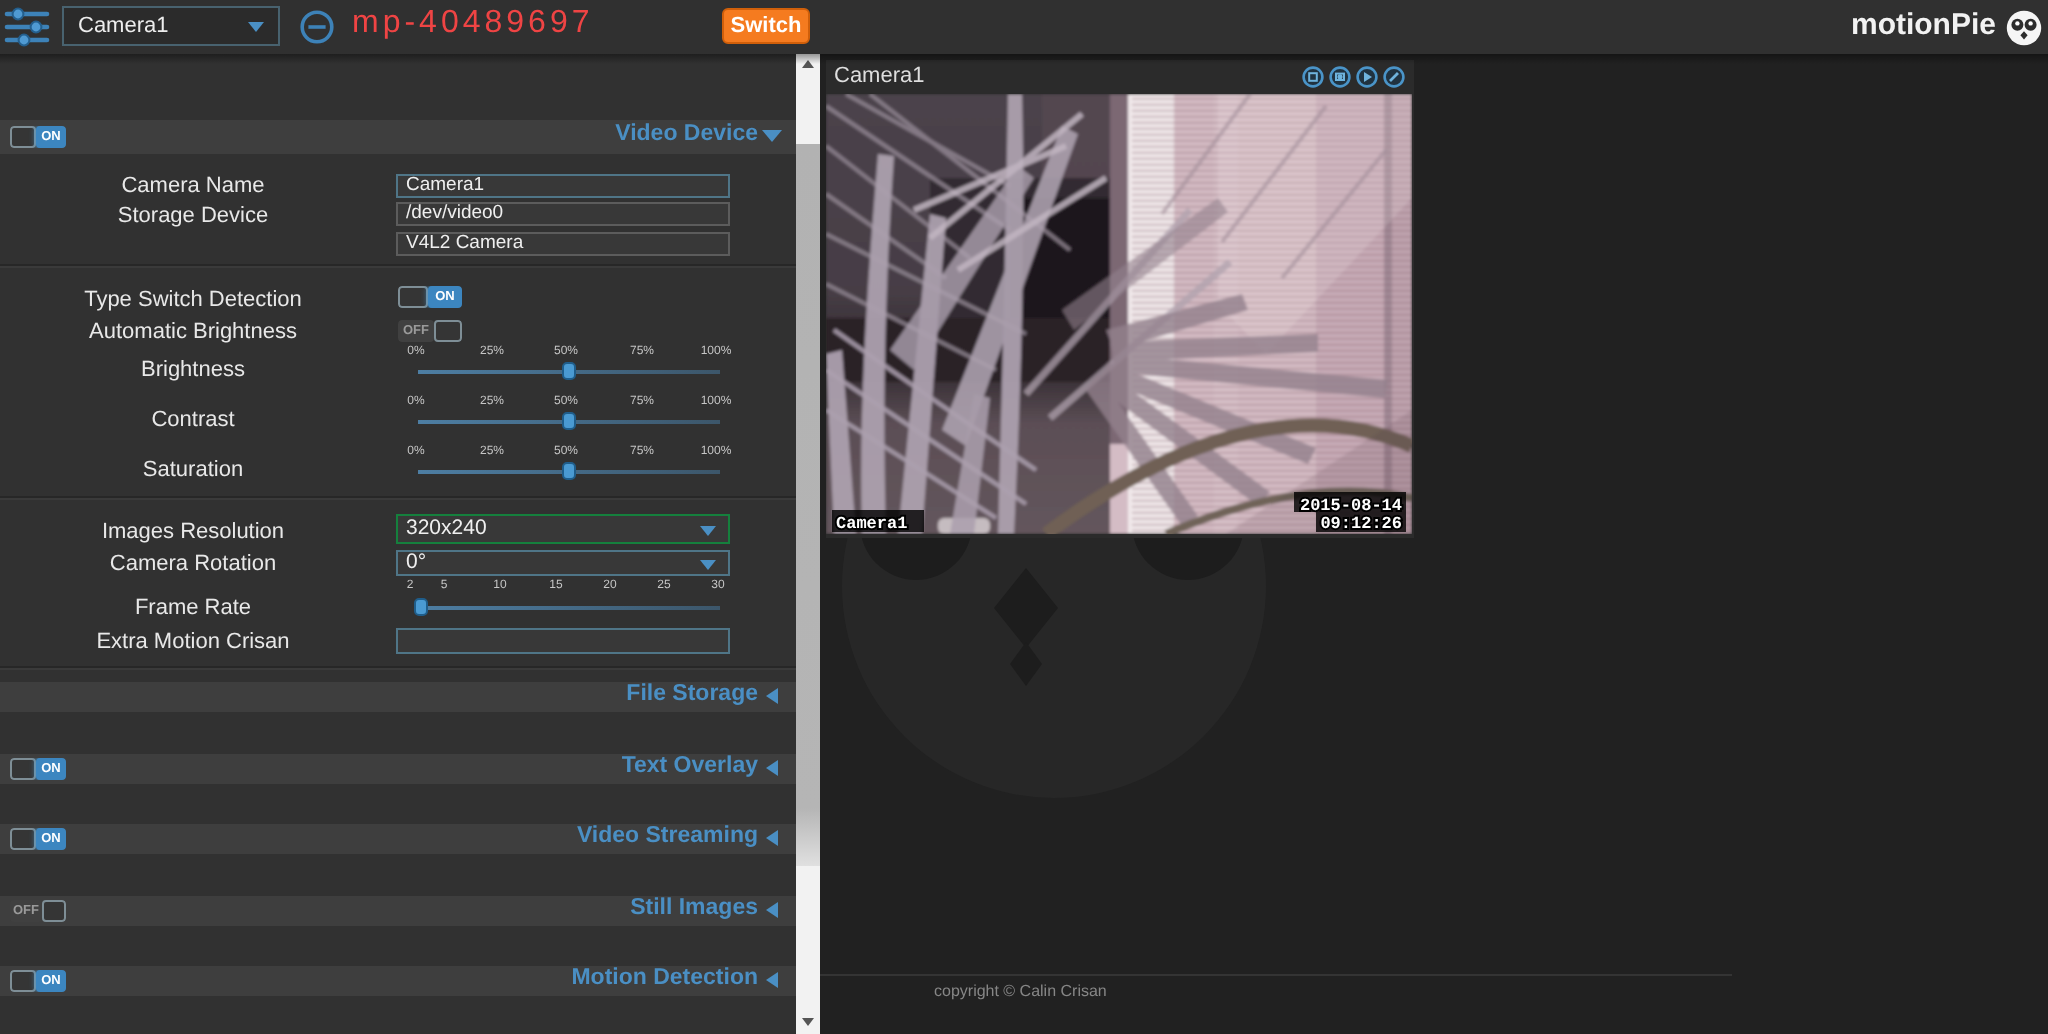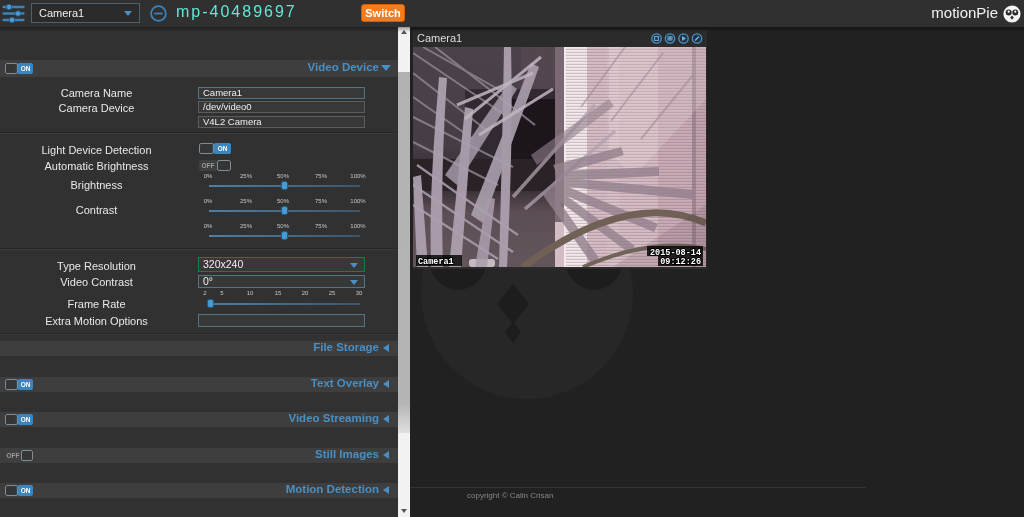--- a/index.html
+++ b/index.html
@@ -44,49 +44,49 @@
         <circle cx="10" cy="17" r="2.7"></circle>
 </g>
     </svg>
 <div class="abs" style="left:31px;top:3px;width:109px;height:20px;background:#2b2b2b;
  border:1px solid #48626f;color:#ededed;font-size:11px;line-height:18px;padding-left:7px;">Camera1
  <span style="position:absolute;right:7px;top:7px;width:0;height:0;border-left:4.5px solid transparent;border-right:4.5px solid transparent;border-top:5.5px solid #4a8fc4;"></span></div>
 <svg class="abs" style="left:149px;top:4px;" width="19" height="19" viewBox="0 0 19 19">
 <circle cx="9.5" cy="9.5" r="7.4" fill="none" stroke="#3d82b8" stroke-width="1.8"></circle>
 <line x1="5.2" y1="9.5" x2="13.8" y2="9.5" stroke="#3d82b8" stroke-width="1.8"></line>
     </svg>
-<div class="abs" style="left:176px;top:3px;font-size:16px;color:#5eead4;letter-spacing:2px;">mp-40489697</div>
+<div class="abs" style="left:176px;top:3px;font-size:16px;color:#ef4444;letter-spacing:2px;">mp-40489697</div>
 <div class="abs" style="left:361px;top:4px;width:44px;height:18px;background:#f57b1f;
  border:1px solid #d05f0a;border-radius:3px;color:#fff;font-weight:bold;font-size:11px;text-align:center;line-height:16px;">Switch</div>
-<div class="abs" style="right:26px;top:4px;font-size:15px;font-weight:normal;color:#f2f2f2;">motionPie</div>
+<div class="abs" style="right:26px;top:4px;font-size:15px;font-weight:bold;color:#f2f2f2;">motionPie</div>
 <svg class="abs" style="left:1003px;top:5px;" width="18" height="18" viewBox="0 0 18 18">
 <circle cx="9" cy="9" r="8.6" fill="#f5f5f5"></circle>
 <circle cx="5.7" cy="7.4" r="3" fill="#2c2c2c"></circle>
       <circle cx="12.3" cy="7.4" r="3" fill="#2c2c2c"></circle>
 <circle cx="5.7" cy="6.7" r="1.1" fill="#fff"></circle>
       <circle cx="12.3" cy="6.7" r="1.1" fill="#fff"></circle>
 <path d="M9 10.6 L10.8 12.6 L9 14.8 L7.2 12.6 Z" fill="#2c2c2c"></path>
     </svg>
 </div>
 <div id="shadow"></div>
 <div id="lpanel">
 <div class="sbar" style="top:33px;height:17px;"></div>
     <div class="stitle" style="right:19px;top:34px;">Video Device</div>
     <span class="arrD" style="left:381px;top:38px;"></span>
     <div class="tg" style="left:5px;top:36px;width:28px;">
       <span class="k" style="left:0;width:13px;"></span>
       <span class="on" style="right:0;width:15px;">ON</span>
     </div>
 <div class="lbl" style="top:60px;">Camera Name</div>
 <div class="inp" style="top:59.5px;height:12px;border:1px solid #4f7587;line-height:10px;">Camera1</div>
-<div class="lbl" style="top:74.5px;">Camera Device</div>
+<div class="lbl" style="top:74.5px;">Storage Device</div>
 <div class="inp" style="top:74px;height:12px;border:1px solid #5c5c5c;line-height:10px;">/dev/video0</div>
 <div class="inp" style="top:88.5px;height:12px;border:1px solid #5c5c5c;line-height:10px;">V4L2 Camera</div>
 <div class="sep" style="top:105px;"></div>
-<div class="lbl" style="top:116.5px;">Light Device Detection</div>
+<div class="lbl" style="top:116.5px;">Type Switch Detection</div>
 <div class="tg" style="left:199px;top:116px;width:32px;">
       <span class="k" style="left:0;width:15px;"></span>
       <span class="on" style="right:0;width:17px;">ON</span>
     </div>
 <div class="lbl" style="top:133px;">Automatic Brightness</div>
 <div class="tg" style="left:199px;top:132.5px;width:32px;">
       <span class="off" style="left:0;width:18px;">OFF</span>
       <span class="k" style="right:0;width:14px;"></span>
     </div>
 <div class="lbl" style="top:151.5px;">Brightness</div>
@@ -98,43 +98,44 @@
     <div class="track" style="left:209px;top:158px;width:151px;"></div>
     <div class="handle" style="left:281px;top:154px;"></div>
 <div class="lbl" style="top:176.5px;">Contrast</div>
 <div class="tick" style="left:196px;top:170.5px;">0%</div>
     <div class="tick" style="left:234px;top:170.5px;">25%</div>
     <div class="tick" style="left:271px;top:170.5px;">50%</div>
     <div class="tick" style="left:309px;top:170.5px;">75%</div>
     <div class="tick" style="left:346px;top:170.5px;">100%</div>
     <div class="track" style="left:209px;top:183px;width:151px;"></div>
     <div class="handle" style="left:281px;top:179px;"></div>
+<div class="lbl" style="top:201.5px;">Saturation</div>
 <div class="tick" style="left:196px;top:195.5px;">0%</div>
     <div class="tick" style="left:234px;top:195.5px;">25%</div>
     <div class="tick" style="left:271px;top:195.5px;">50%</div>
     <div class="tick" style="left:309px;top:195.5px;">75%</div>
     <div class="tick" style="left:346px;top:195.5px;">100%</div>
     <div class="track" style="left:209px;top:208px;width:151px;"></div>
     <div class="handle" style="left:281px;top:204px;"></div>
 <div class="sep" style="top:221px;"></div>
-<div class="lbl" style="top:232.5px;">Type Resolution</div>
+<div class="lbl" style="top:232.5px;">Images Resolution</div>
 <div class="inp" style="top:230px;height:15px;border:1px solid #15803d;line-height:13px;font-size:10.5px;">320x240<span style="position:absolute;right:6px;top:5px;width:0;height:0;border-left:4.5px solid transparent;border-right:4.5px solid transparent;border-top:5.5px solid #4a8fc4;"></span></div>
-<div class="lbl" style="top:249px;">Video Contrast</div>
+<div class="lbl" style="top:249px;">Camera Rotation</div>
 <div class="inp" style="top:247.5px;height:13px;border:1px solid #4f7587;line-height:11px;font-size:10.5px;">0°<span style="position:absolute;right:6px;top:4px;width:0;height:0;border-left:4.5px solid transparent;border-right:4.5px solid transparent;border-top:5.5px solid #4a8fc4;"></span></div>
 <div class="lbl" style="top:270.5px;">Frame Rate</div>
 <div class="tick" style="left:193px;top:263px;">2</div>
     <div class="tick" style="left:210px;top:263px;">5</div>
     <div class="tick" style="left:238px;top:263px;">10</div>
     <div class="tick" style="left:266px;top:263px;">15</div>
     <div class="tick" style="left:293px;top:263px;">20</div>
     <div class="tick" style="left:320px;top:263px;">25</div>
     <div class="tick" style="left:347px;top:263px;">30</div>
     <div class="track" style="left:209px;top:276px;width:151px;"></div>
     <div class="handle" style="left:207px;top:272px;"></div>
-<div class="lbl" style="top:287.5px;">Extra Motion Options</div>
+<div class="lbl" style="top:287.5px;">Extra Motion Crisan</div>
 <div class="inp" style="top:286.5px;height:13px;border:1px solid #4f7587;line-height:11px;"></div>
 <div class="sep" style="top:306px;"></div>
 <div class="sbar" style="top:314px;height:15px;"></div>
     <div class="stitle" style="right:19px;top:314px;">File Storage</div>
     <span class="arrL" style="left:383px;top:317px;"></span>
 <div class="sbar" style="top:349.5px;height:15px;"></div>
     <div class="stitle" style="right:19px;top:349.5px;">Text Overlay</div>
     <span class="arrL" style="left:383px;top:352.5px;"></span>
     <div class="tg" style="left:5px;top:351.5px;width:28px;">
       <span class="k" style="left:0;width:13px;"></span>

